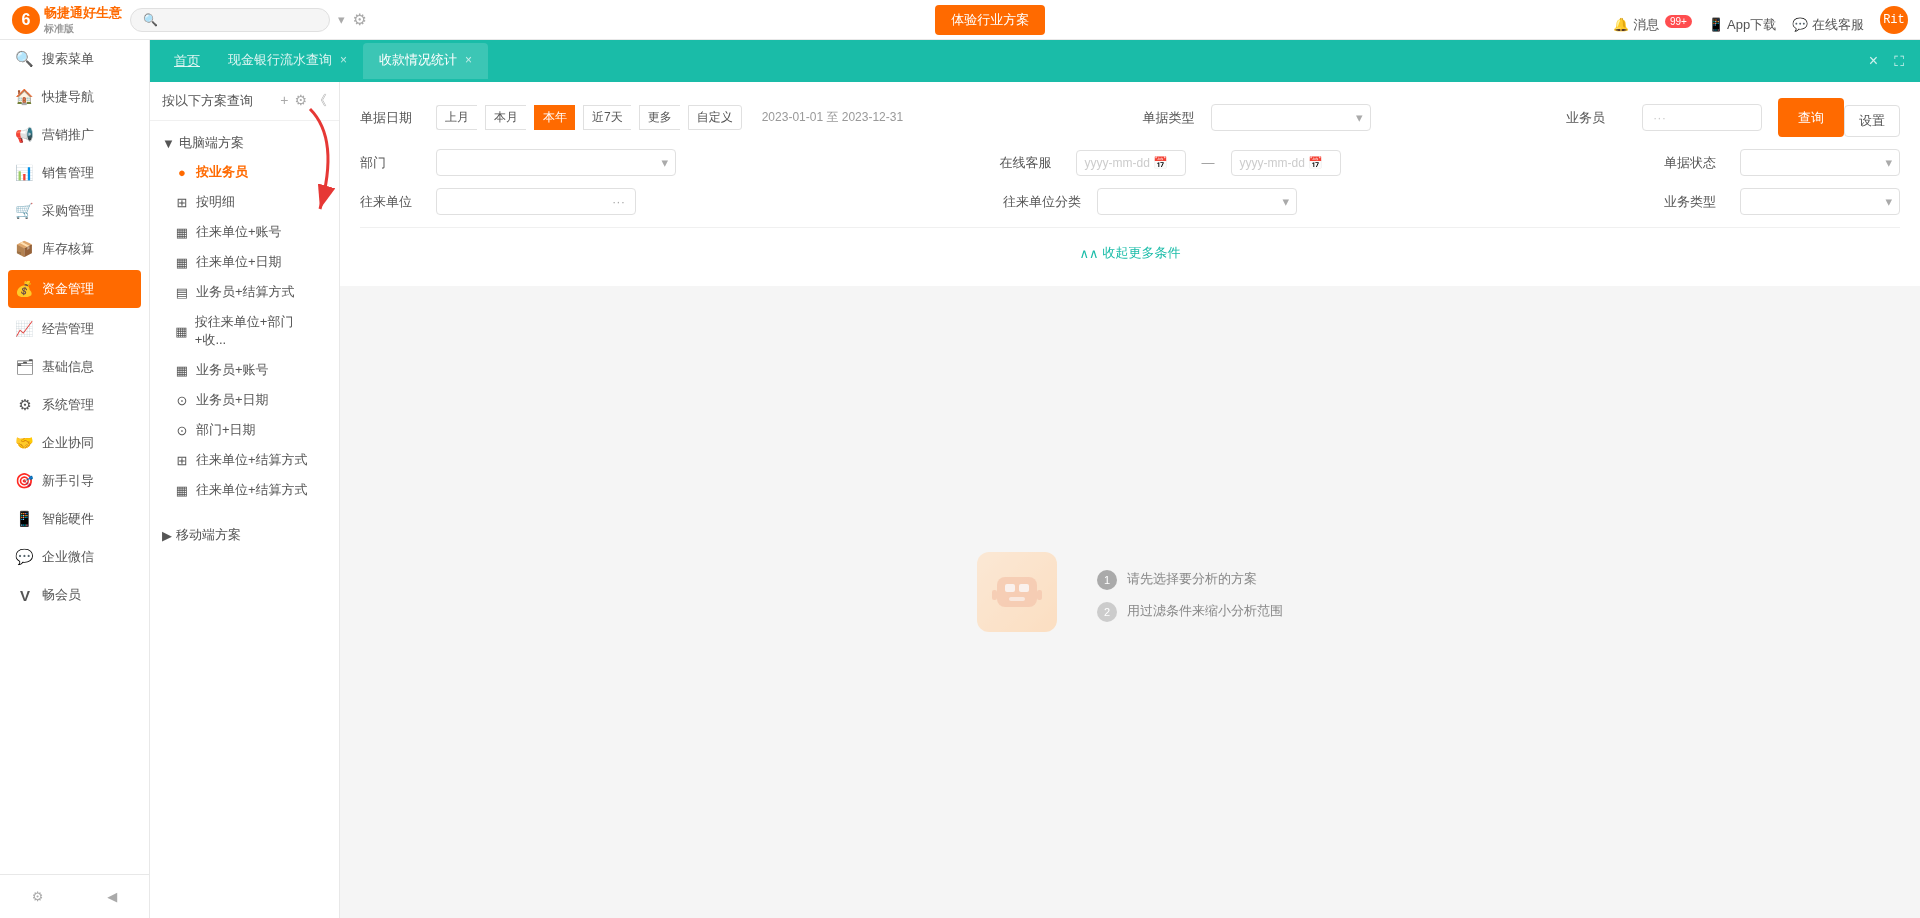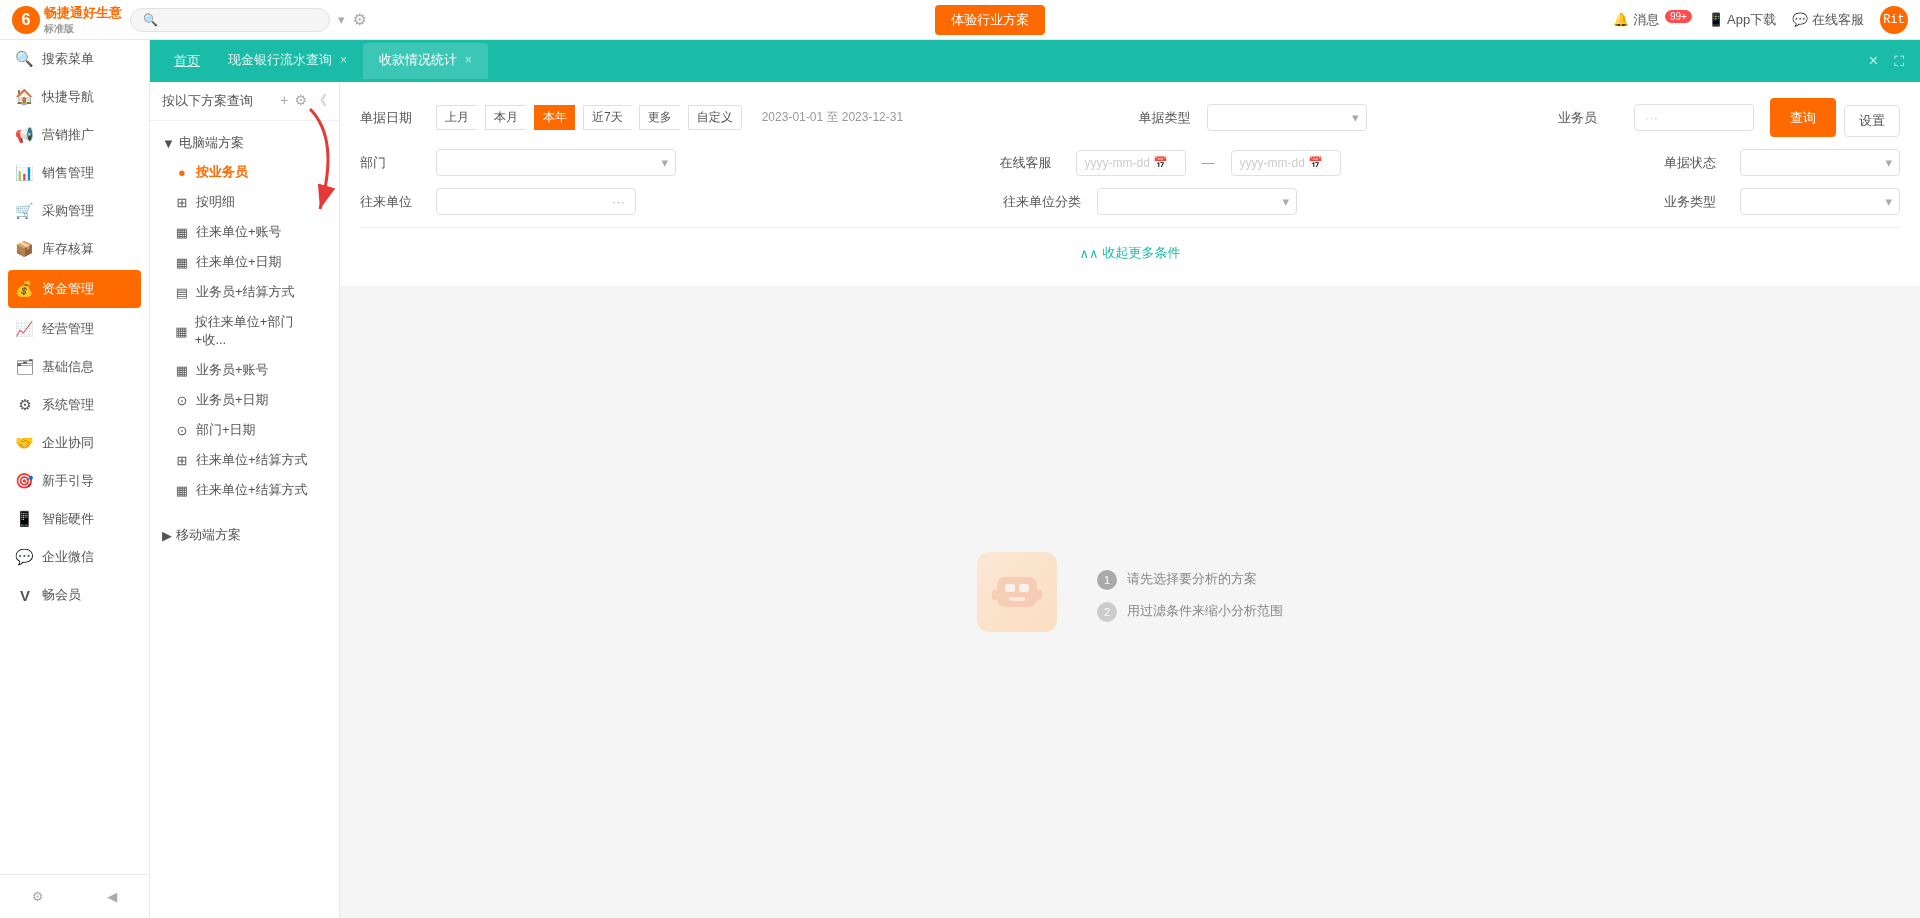--- a/index.html
+++ b/index.html
@@ -5,21 +5,21 @@
     * { box-sizing: border-box; margin: 0; padding: 0; }
     body { font-family: 'Microsoft YaHei', Arial, sans-serif; font-size: 13px; background: #f5f5f5; color: #333; height: 918px; overflow: hidden; display: flex; flex-direction: column; }
 
     
     .top-bar { height: 40px; background: #fff; display: flex; align-items: center; padding: 0 12px; border-bottom: 1px solid #e8e8e8; justify-content: space-between; flex-shrink: 0; }
     .top-bar-left { display: flex; align-items: center; gap: 8px; }
     .top-bar-logo { color: #ff6a00; font-weight: bold; font-size: 13px; display: flex; align-items: center; gap: 4px; }
     .top-bar-logo-icon { width: 28px; height: 28px; background: #ff6a00; border-radius: 50%; display: flex; align-items: center; justify-content: center; color: white; font-size: 16px; font-weight: bold; }
     .top-bar-search { background: #f5f5f5; border: 1px solid #e0e0e0; border-radius: 16px; padding: 4px 12px; width: 200px; font-size: 12px; color: #999; display: flex; align-items: center; gap: 4px; }
     .top-bar-trial-btn { background: #ff6a00; color: white; border: none; border-radius: 4px; padding: 6px 16px; font-size: 13px; cursor: pointer; }
-    .top-bar-right { display: flex; align-items: center; gap: 16px; font-size: 13px; color: #555; }
+    .top-bar-right { display: flex; align-items: flex-end; gap: 16px; font-size: 13px; color: #555; }
     .badge { background: #ff4d4f; color: white; border-radius: 10px; padding: 1px 5px; font-size: 10px; vertical-align: top; margin-left: 2px; }
 
     
     .main-layout { display: flex; flex: 1; overflow: hidden; }
 
     
     .sidebar { width: 150px; background: #fff; border-right: 1px solid #e8e8e8; display: flex; flex-direction: column; flex-shrink: 0; overflow-y: auto; }
     .sidebar-item { display: flex; align-items: center; gap: 8px; padding: 10px 16px; cursor: pointer; color: #555; font-size: 13px; transition: background 0.2s; }
     .sidebar-item.active { background: #ff6a00; color: white; border-radius: 4px; margin: 2px 8px; padding: 10px 8px; }
     .sidebar-item .icon { width: 18px; height: 18px; display: inline-flex; align-items: center; justify-content: center; font-size: 15px; }
@@ -52,21 +52,21 @@
     .date-tab { padding: 3px 8px; font-size: 12px; color: #555; cursor: pointer; border: 1px solid #e0e0e0; border-right: none; background: #fff; }
     .date-tab:first-child { border-radius: 3px 0 0 3px; }
     .date-tab:last-child { border-right: 1px solid #e0e0e0; border-radius: 0 3px 3px 0; }
     .date-tab.active { background: #ff6a00; color: white; border-color: #ff6a00; }
     .date-range-text { font-size: 12px; color: #999; margin-left: 4px; }
     .filter-select { border: 1px solid #e0e0e0; border-radius: 4px; padding: 5px 28px 5px 10px; font-size: 13px; color: #333; background: #fff; cursor: pointer; appearance: none; min-width: 160px; position: relative; }
     .filter-select-wrap { position: relative; display: inline-flex; align-items: center; }
     .filter-select-wrap::after { content: '▾'; position: absolute; right: 8px; color: #aaa; pointer-events: none; }
     .filter-date-input { border: 1px solid #e0e0e0; border-radius: 4px; padding: 5px 8px; font-size: 12px; color: #aaa; min-width: 110px; display: inline-flex; align-items: center; gap: 4px; }
     .filter-date-sep { color: #999; }
-    .action-buttons { display: flex; gap: 8px; }
+    .action-buttons { display: flex; }
     .btn-primary { background: #ff6a00; color: white; border: none; border-radius: 4px; padding: 6px 20px; font-size: 13px; cursor: pointer; }
     .btn-default { background: #fff; color: #555; border: 1px solid #e0e0e0; border-radius: 4px; padding: 6px 14px; font-size: 13px; cursor: pointer; margin-top: 7px; }
     .collapse-btn { display: flex; align-items: center; justify-content: center; gap: 4px; color: #1abca8; font-size: 13px; cursor: pointer; padding: 8px 0; }
 
     
     .left-panel { width: 190px; background: #fff; border-right: 1px solid #e8e8e8; display: flex; flex-direction: column; flex-shrink: 0; overflow-y: auto; }
     .left-panel-header { display: flex; align-items: center; padding: 10px 12px; font-size: 13px; color: #555; border-bottom: 1px solid #f0f0f0; gap: 6px; }
     .left-panel-header-label { flex: 1; }
     .left-panel-header-icons { display: flex; gap: 6px; color: #aaa; }
     .left-panel-header-icon { cursor: pointer; font-size: 14px; }

